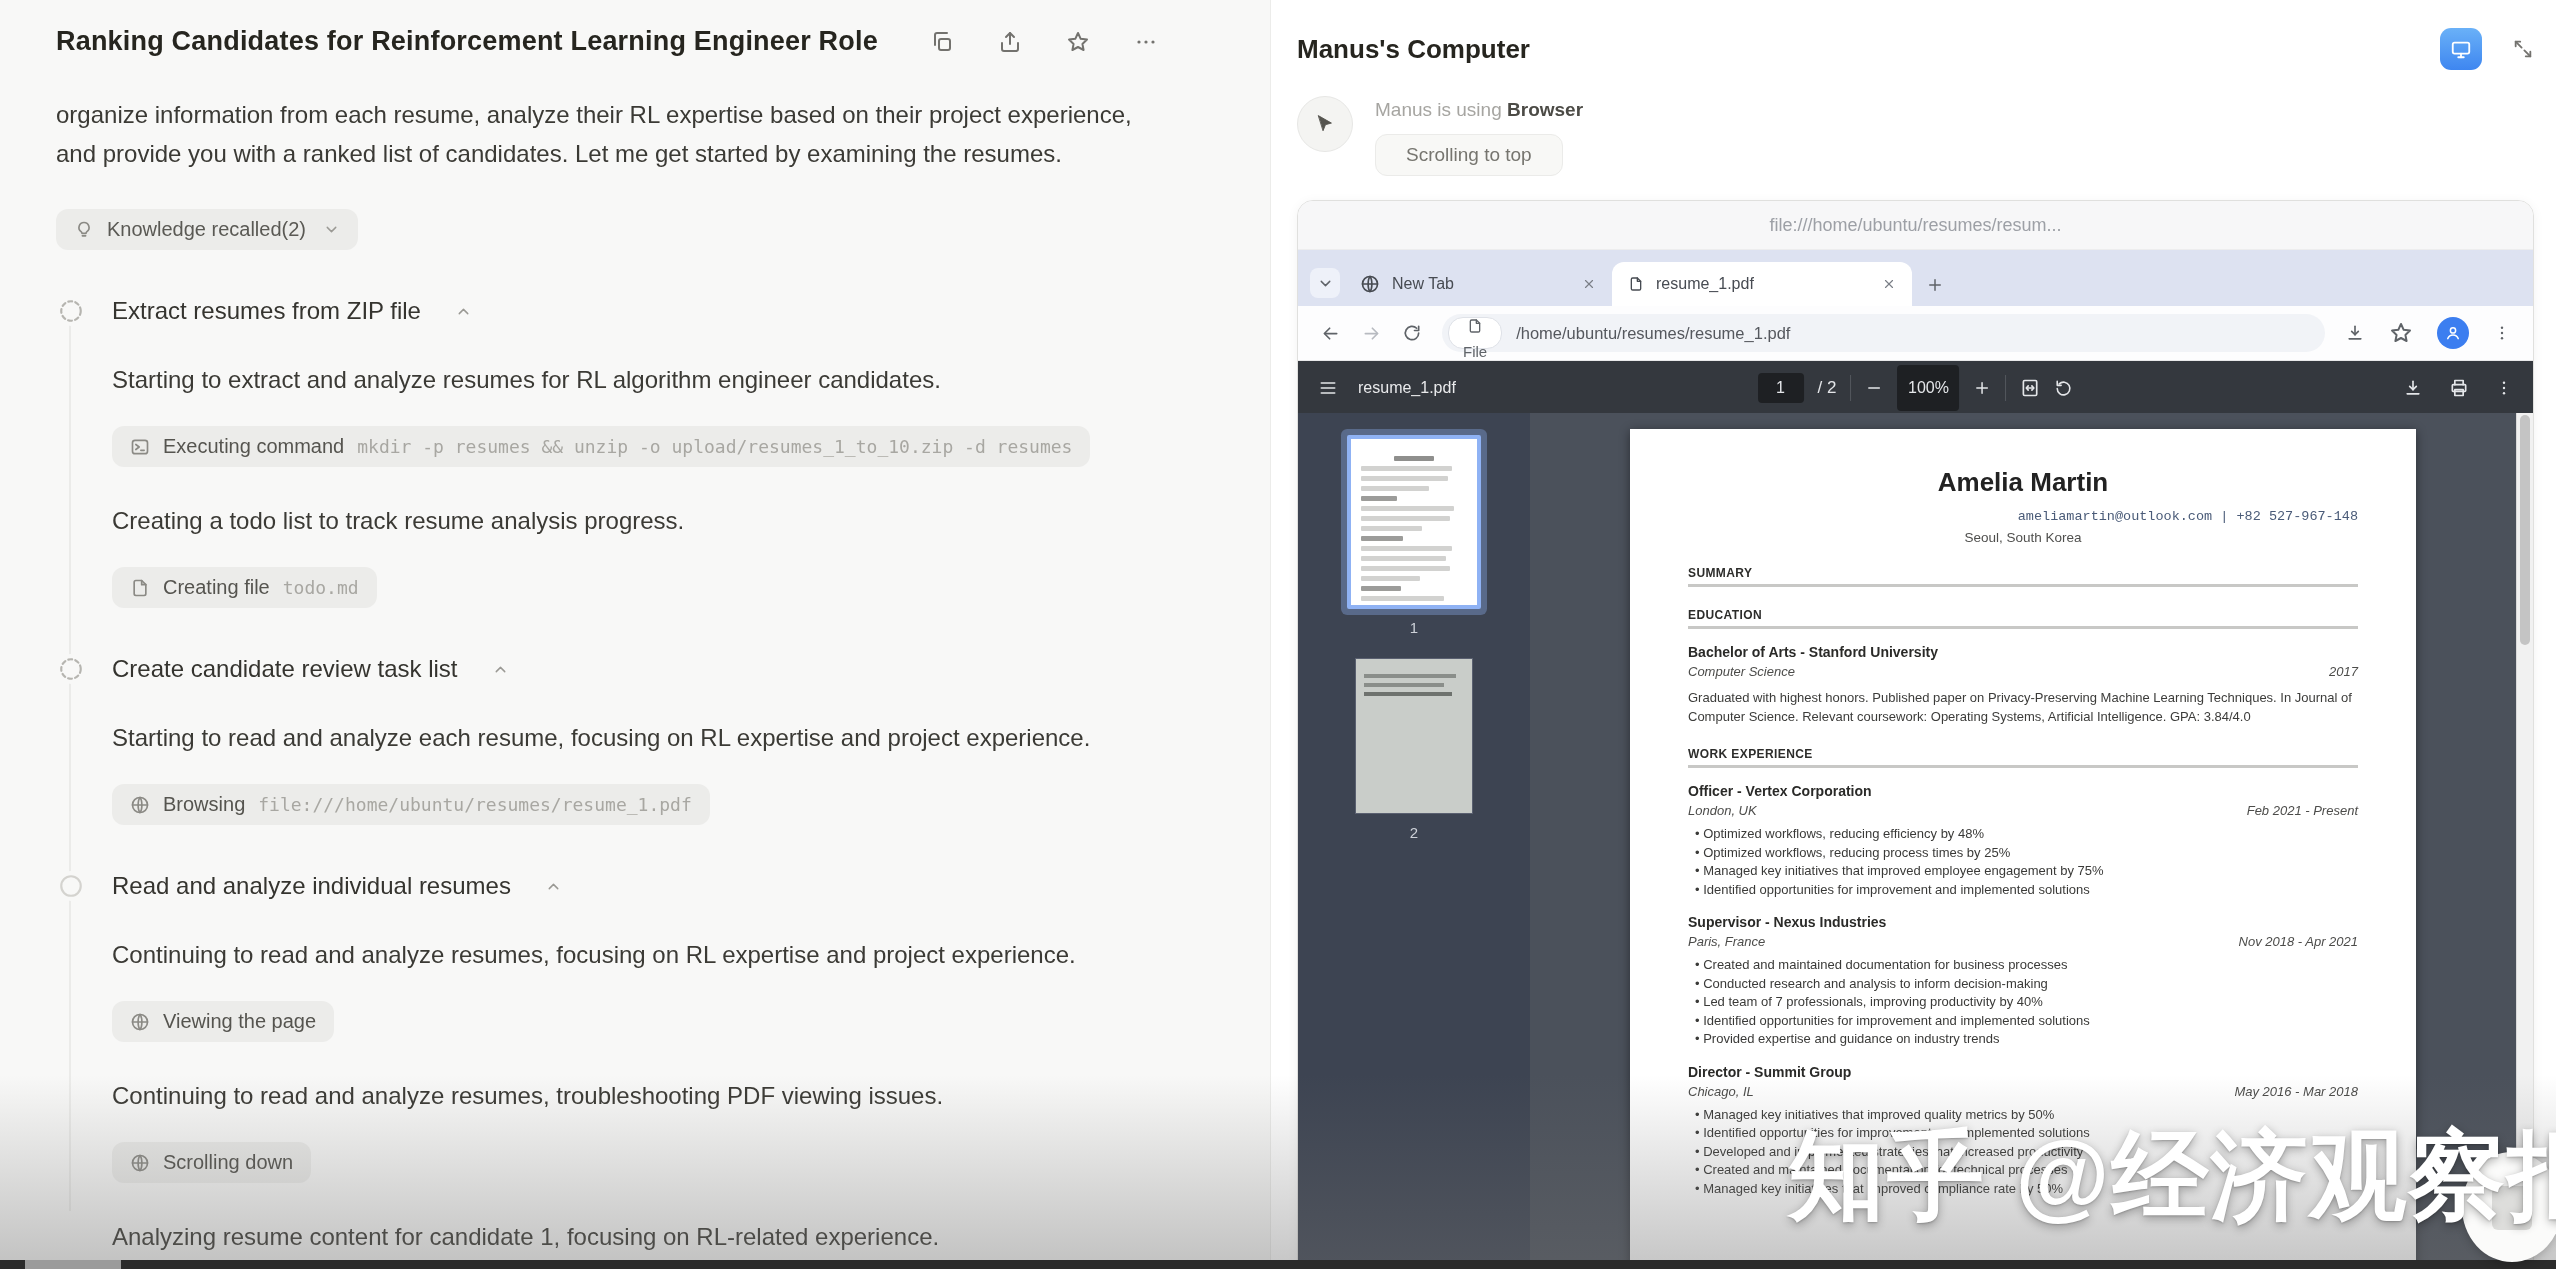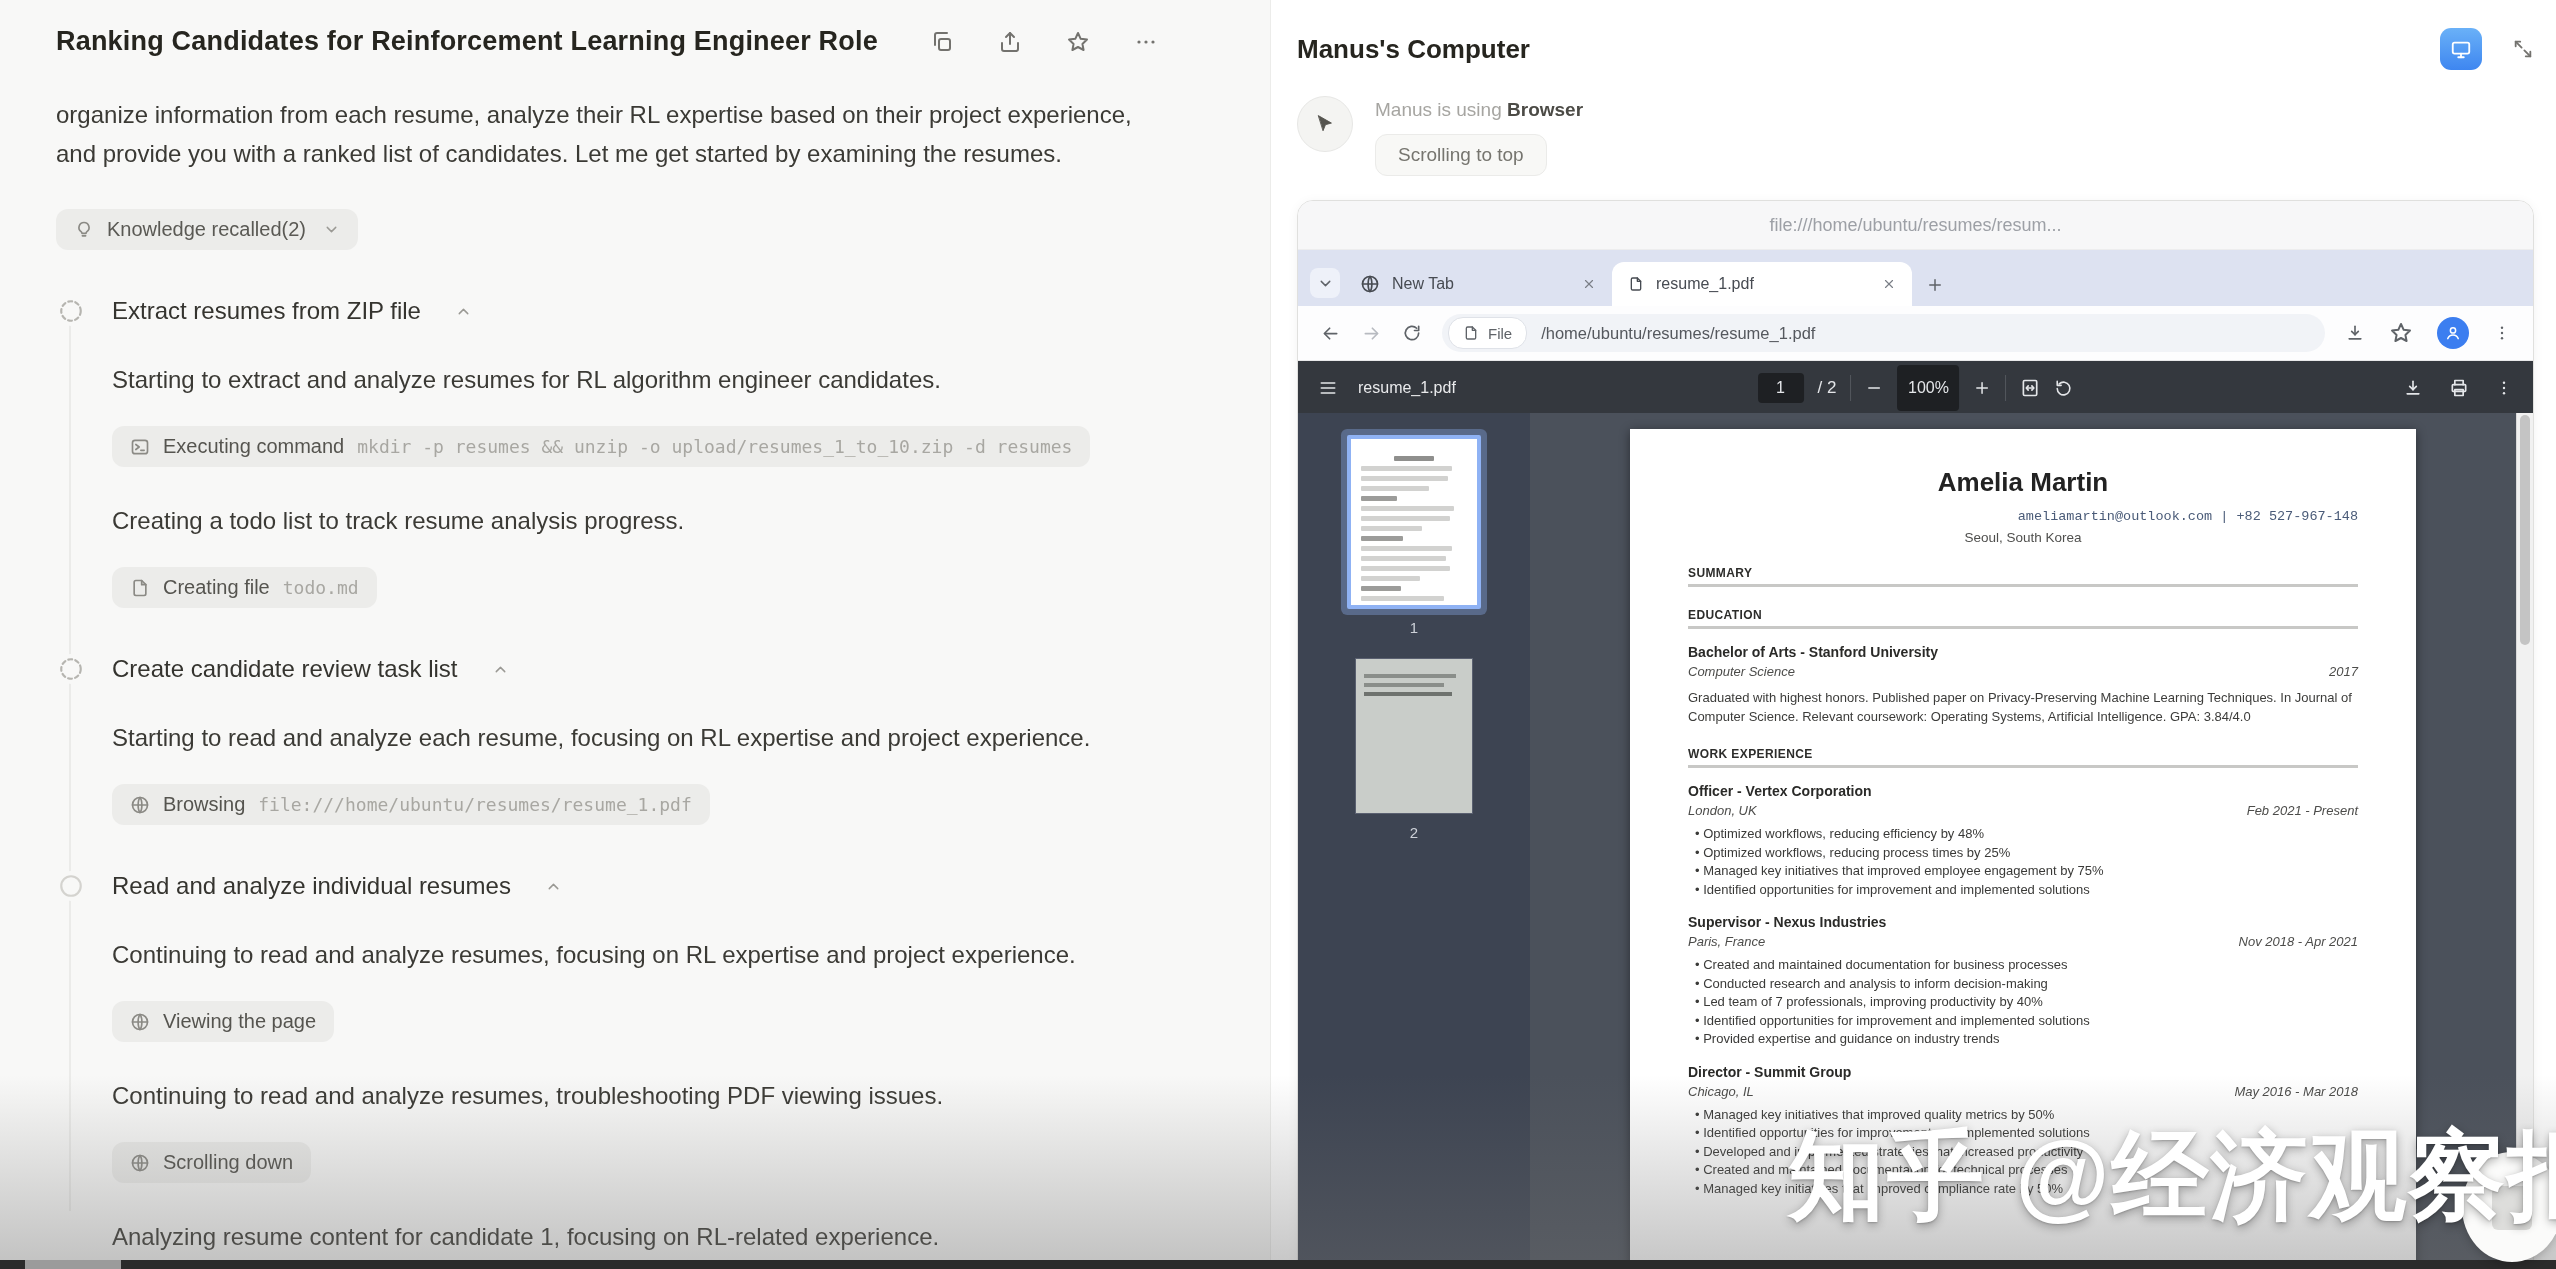--- a/index.html
+++ b/index.html
@@ -40,21 +40,21 @@
   .rp-icons{display:flex;gap:30px;align-items:center;}
   .badge{width:42px;height:42px;border-radius:11px;background:linear-gradient(180deg,#6ab1f8,#3e86f0);
          display:flex;align-items:center;justify-content:center;color:#fff;}
   .expand{color:#73726e;}
   .rp-status{display:flex;margin-top:26px;gap:22px;align-items:flex-start;}
   .avatar{width:54px;height:54px;border-radius:50%;background:#f4f4f2;border:1px solid #e7e7e5;
           display:flex;align-items:center;justify-content:center;color:#55544f;}
   .status-line{font-size:19px;color:#a6a5a1;margin-top:3px;}
   .status-line b{color:#4c4b46;font-weight:700;}
   .action-pill{margin-top:13px;display:inline-block;background:#f8f8f6;border:1px solid #ebebe9;
-          border-radius:12px;padding:9px 22px;font-size:19px;color:#76756f;}
+          border-radius:12px;padding:9px 30px;font-size:19px;color:#76756f;}
 
   
   .window{position:relative;margin-top:24px;height:1080px;border-radius:16px;border:1px solid #e0e0de;
           overflow:hidden;background:#fff;box-shadow:0 2px 12px rgba(0,0,0,.05);}
   .titlebar{height:48px;background:#f7f7f8;border-bottom:1px solid #ededee;display:flex;
           align-items:center;justify-content:center;font-size:18px;color:#9da0a6;}
   .tabstrip{height:56px;background:#dde2f1;display:flex;align-items:flex-end;padding:0 10px;}
   .tab-scroll{width:30px;height:30px;margin:0 4px 8px 2px;border-radius:8px;background:#eef1f9;
           color:#5f6368;display:flex;align-items:center;justify-content:center;}
   .tab{display:flex;align-items:center;height:44px;padding:0 16px;gap:12px;font-size:16px;
@@ -62,21 +62,21 @@
   .tab.active{background:#fff;border-radius:12px 12px 0 0;width:300px;}
   .tab .tab-label{flex:1;overflow:hidden;text-overflow:ellipsis;white-space:nowrap;}
   .tab .tab-close{color:#7a7e86;}
   .newtab-btn{color:#5f6368;margin:0 0 12px 14px;}
   .addressbar{height:54px;background:#fdfdfe;border-bottom:1px solid #e9e9ea;display:flex;
           align-items:center;gap:20px;padding:0 22px;}
   .nav-ic{color:#5f6368;} .nav-ic.dim{color:#b7bac0;}
   .omnibox{flex:1;height:38px;background:#f1f3f7;border-radius:19px;display:flex;align-items:center;
           gap:14px;padding:0 16px 0 6px;}
   .file-chip{display:flex;align-items:center;gap:9px;background:#fff;border:1px solid #dfe2e8;
-          border-radius:15px;height:30px;padding:0 14px;color:#5f6368;font-size:15px;}
+          border-radius:15px;height:30px;padding:0 14px;color:#5f6368;font-size:15px;flex-direction:column;}
   .addr-path{font-size:16.5px;color:#55585e;}
   .addr-icons{display:flex;gap:24px;align-items:center;color:#5f6368;}
   .profile{width:32px;height:32px;border-radius:50%;background:#3c7ef0;color:#fff;
           display:flex;align-items:center;justify-content:center;}
 
   
   .pdftoolbar{height:54px;background:#34383e;display:flex;align-items:center;color:#e4e6e9;
           padding:0 20px;gap:20px;font-size:17px;position:relative;}
   .pdf-name{font-size:16px;color:#e9eaec;}
   .pt-center{position:absolute;left:50%;transform:translateX(-50%);display:flex;align-items:center;gap:14px;}

